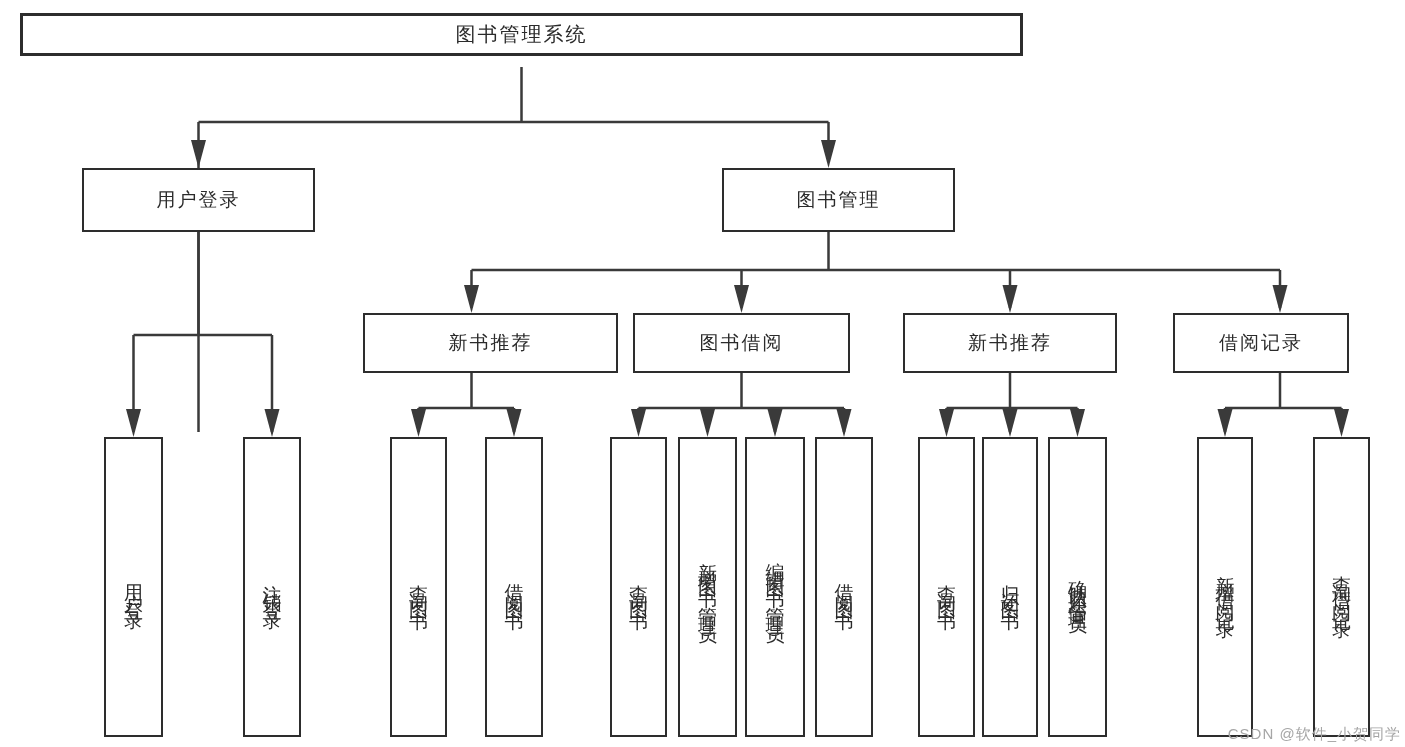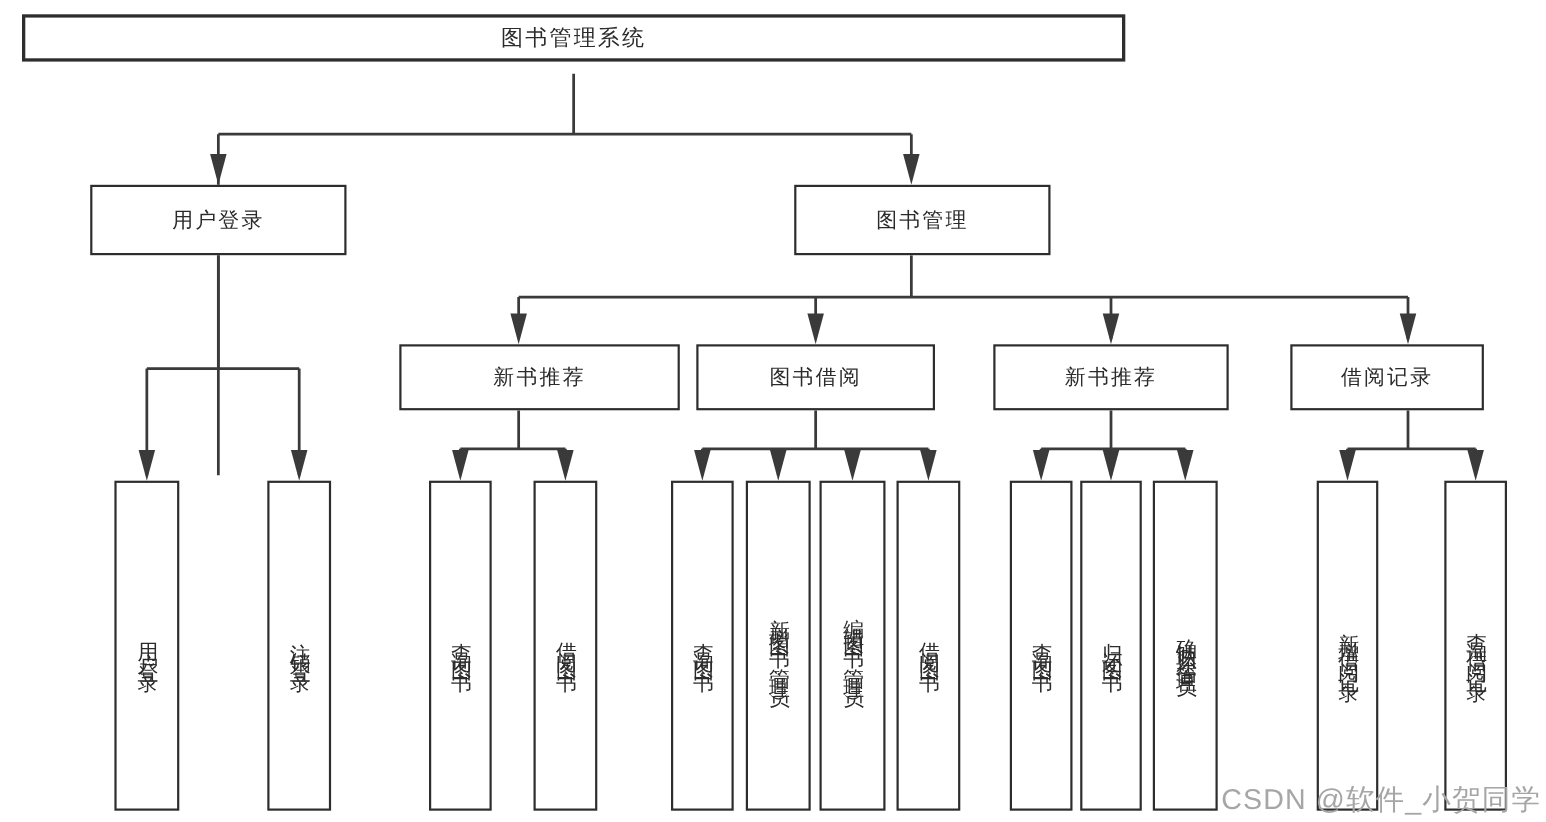--- a/index.html
+++ b/index.html
@@ -40,21 +40,21 @@
   .leaf .lbl{
     writing-mode:vertical-rl;
     text-orientation:mixed;
     letter-spacing:9px;
     font-size:19px;
     white-space:normal;
   }
   .watermark{
     position:absolute;
     right:4px;bottom:3px;
-    font-size:26px;
+    font-size:15px;
     color:var(--watermark);
     letter-spacing:1px;
     z-index:5;
   }
 </style>
 </head>
 <body>
 
 <div class="canvas">
 

